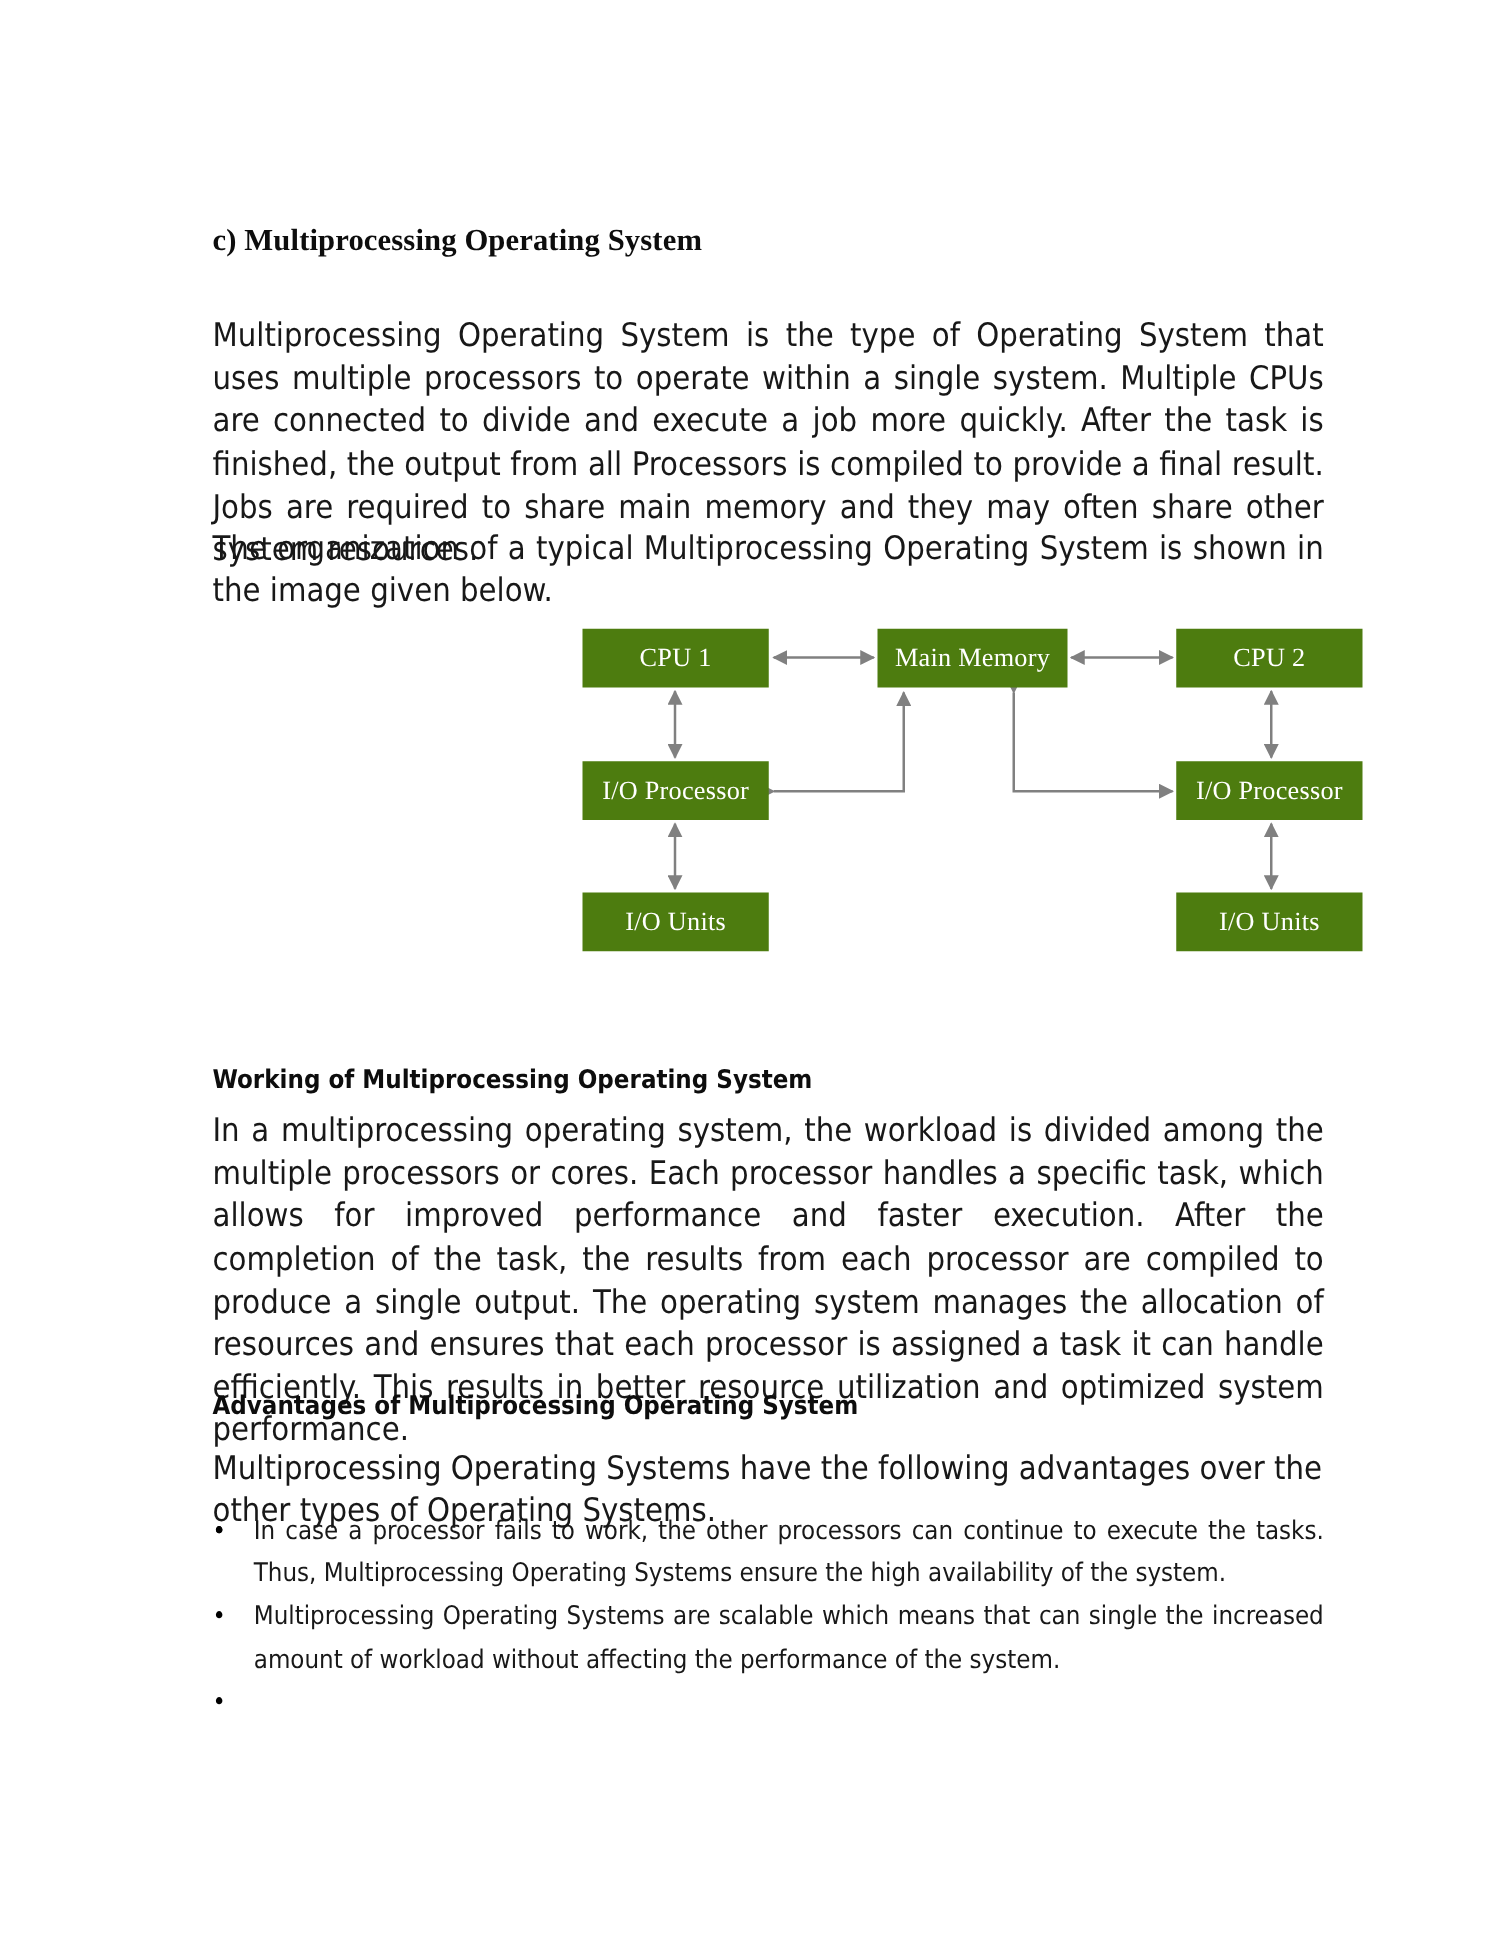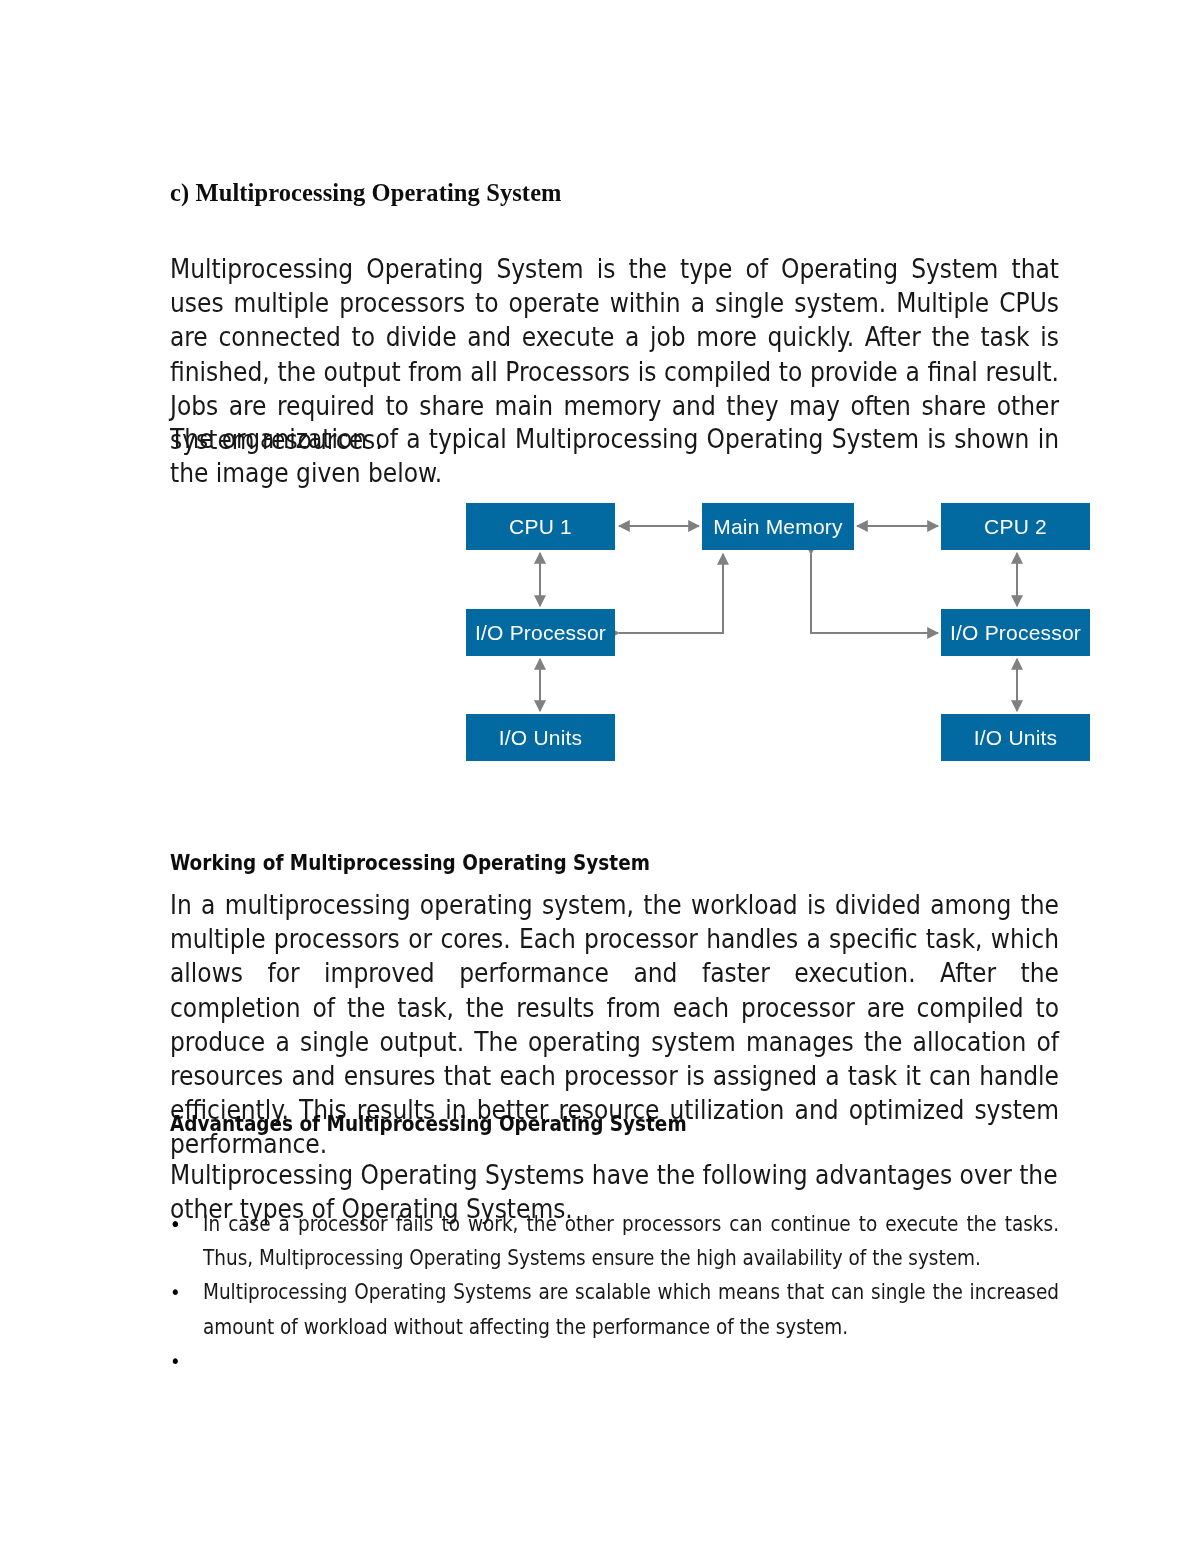--- a/index.html
+++ b/index.html
@@ -110,23 +110,23 @@
   
   .diagram {
     position: absolute;
     left: 296px;
     top: 495px;
     width: 630px;
     height: 285px;
   }
   .dbox {
     position: absolute;
-    background: #0369a1;
+    background: #4d7c0f;
     color: #ffffff;
-    font-family: Liberation Sans, sans-serif;
+    font-family: Liberation Serif, serif;
     font-size: 21px;
     display: flex;
     align-items: center;
     justify-content: center;
     box-sizing: border-box;
     letter-spacing: 0.2px;
   }
   .diagram svg {
     position: absolute;
     left: 0;

